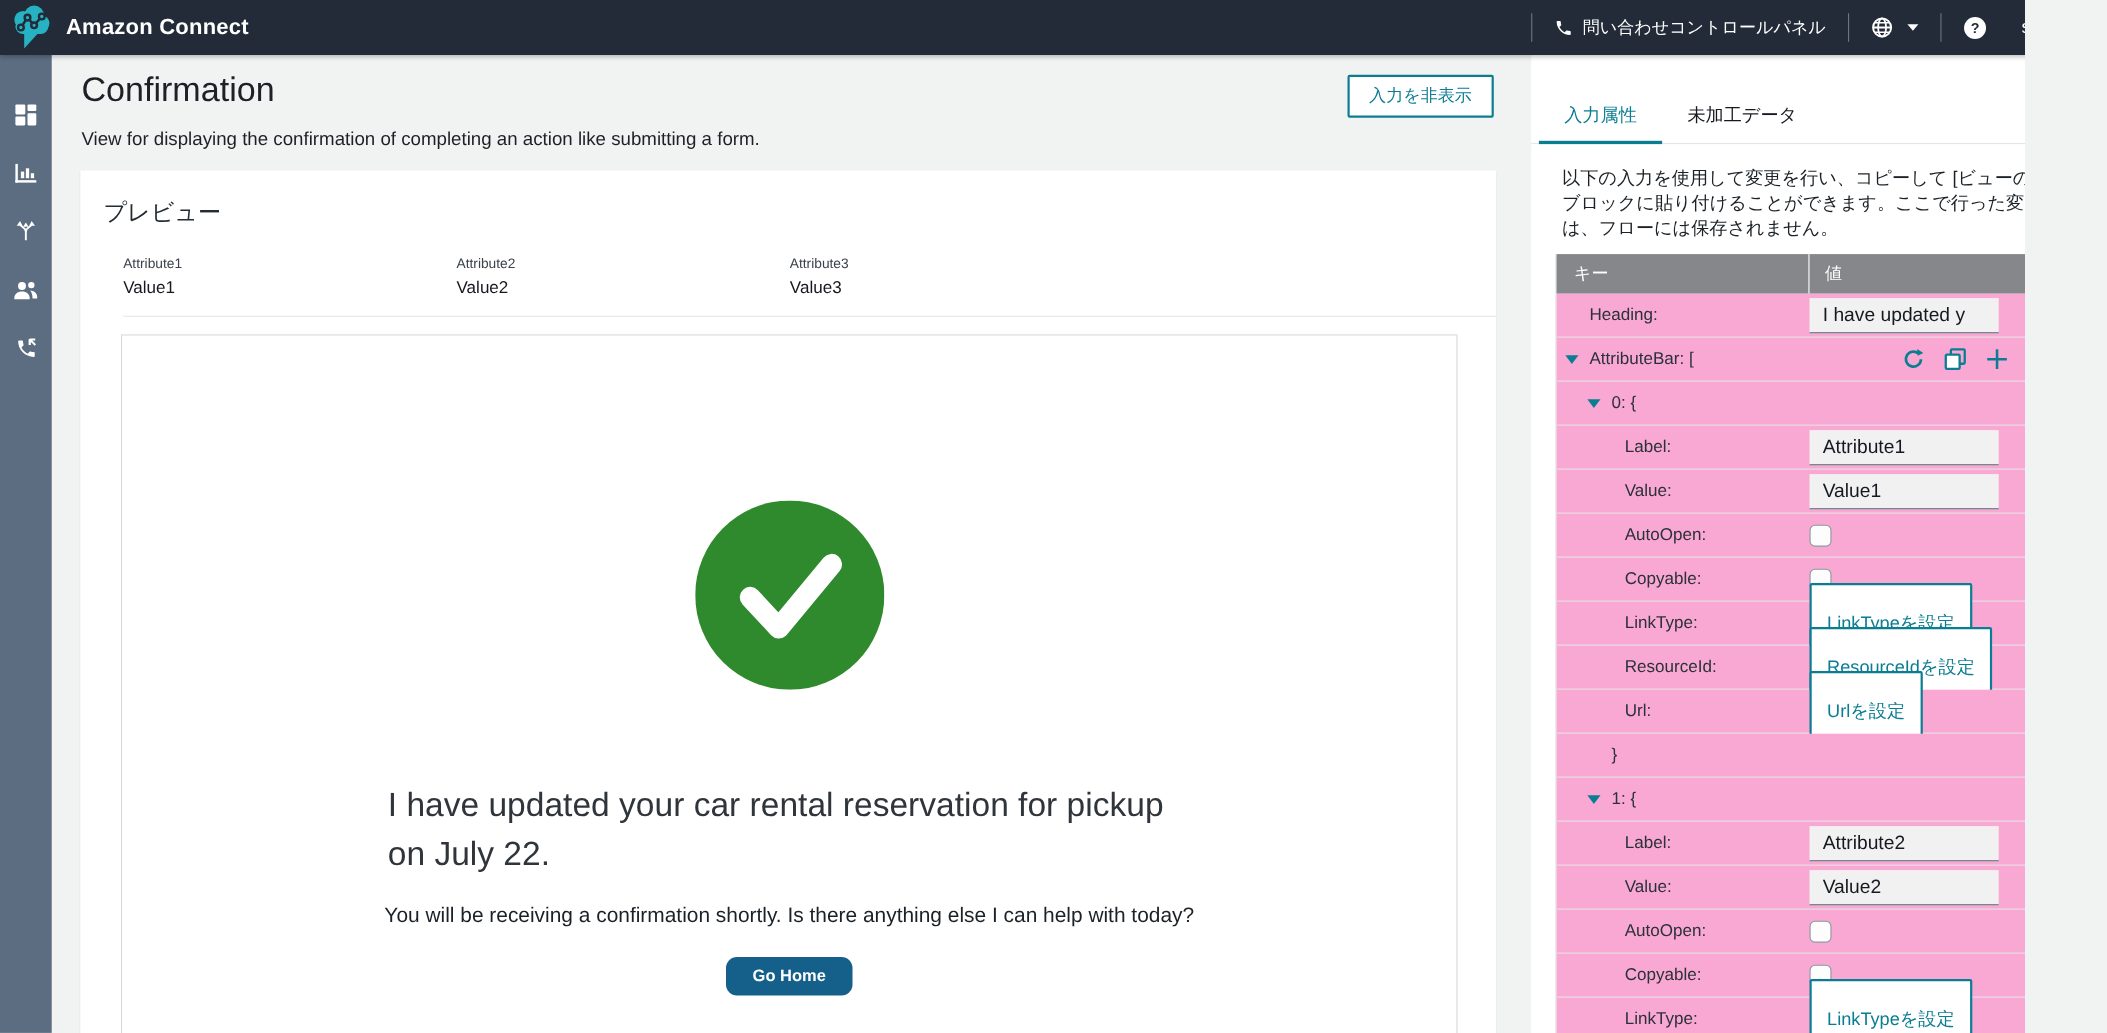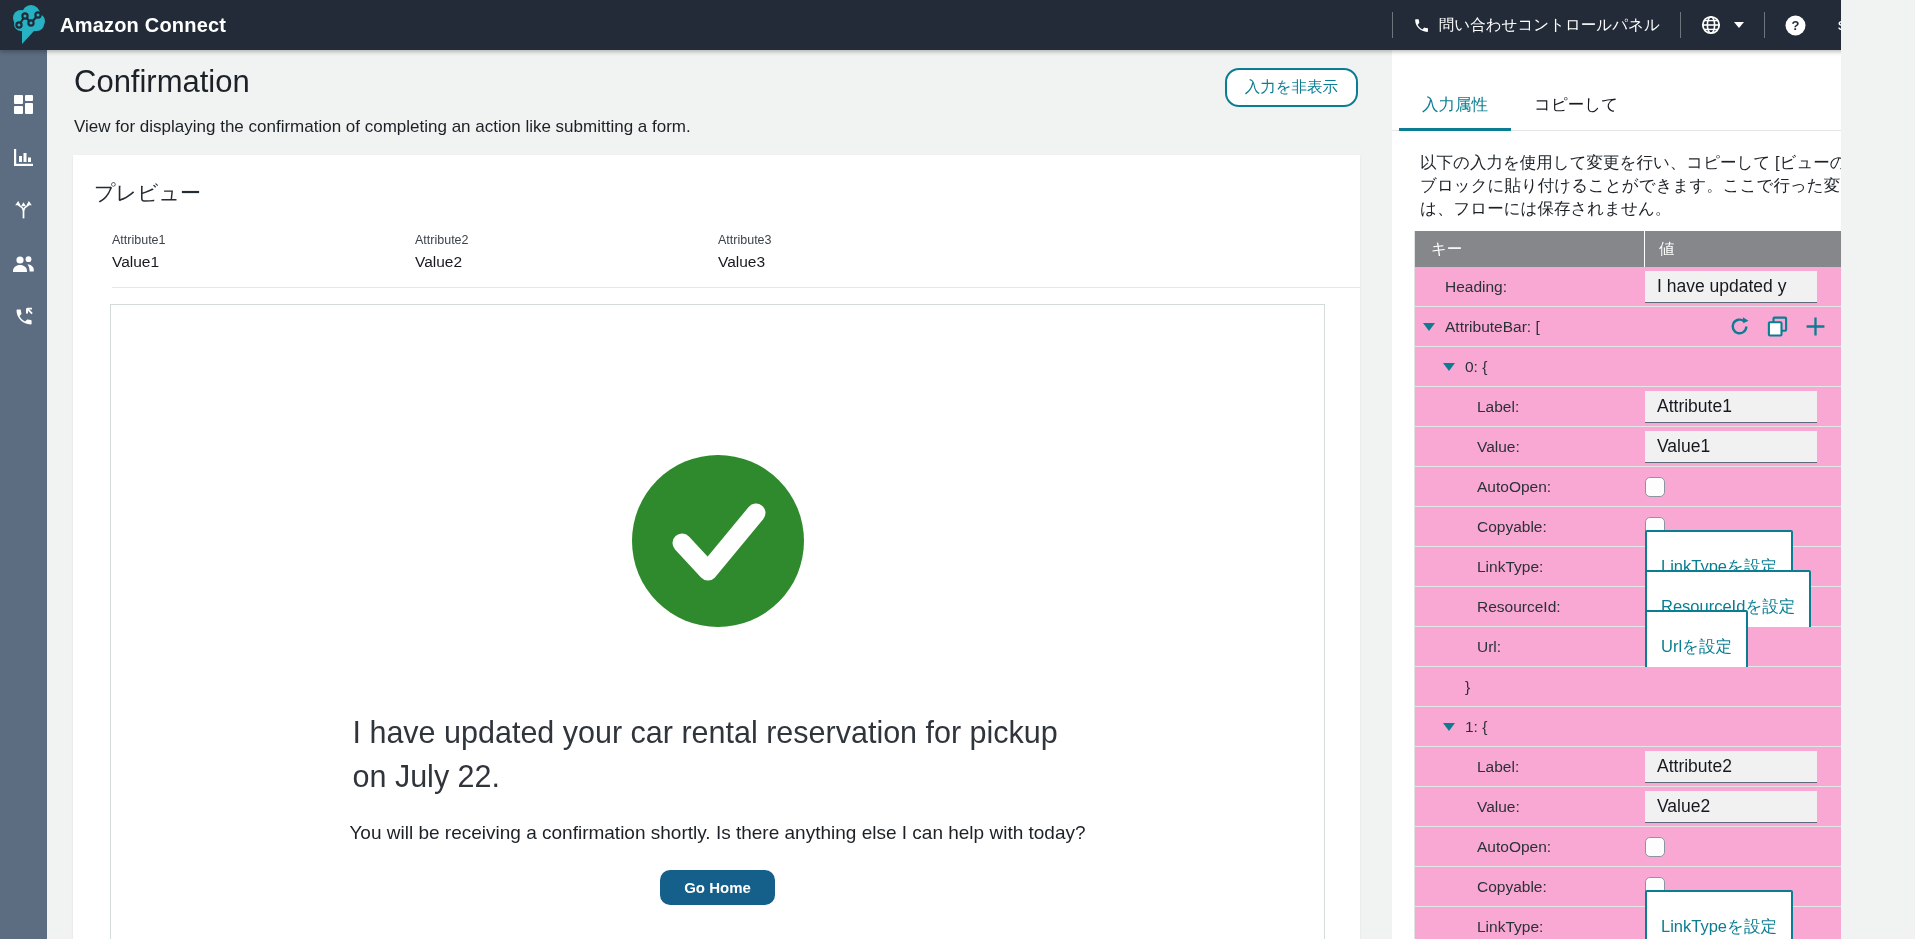--- a/index.html
+++ b/index.html
@@ -34,21 +34,21 @@
     display:flex;flex-direction:column;align-items:center;}
   .sidenav .snav-btn{width:47px;height:53px;display:flex;align-items:center;justify-content:center;cursor:pointer;}
   .sidenav .snav-btn:first-child{margin-top:28px;}
   .sidenav svg{display:block;}
 
   
   .main{position:absolute;left:47px;top:50px;width:1345px;height:889px;background:#f1f2f2;overflow:hidden;}
   .main-h1{font-size:31px;font-weight:500;color:#1b2126;margin:14px 0 0 27px;}
   .main-sub{font-size:17px;color:#1b2126;margin:17px 0 0 27px;}
   .hide-input-btn{position:absolute;top:18px;right:34px;background:#fff;border:2px solid var(--teal);
-    color:var(--teal);font-size:15.5px;padding:7px 18px;border-radius:14px;cursor:pointer;
+    color:var(--teal);font-size:15.5px;padding:7px 18px;border-radius:2px;cursor:pointer;
     font-family:Liberation Serif, serif;}
   .preview-card{position:absolute;left:26px;top:105px;width:1287px;height:850px;background:#fff;
     box-shadow:0 1px 2px rgba(0,0,0,.08);}
   .preview-title{font-size:21px;color:#232b33;padding:24px 16px 0 21px;}
   .attr-bar{display:flex;margin:26px 0 0 39px;padding-bottom:16px;border-bottom:1px solid #e4e7e7;}
   .attr-col{width:303px;}
   .attr-label{font-size:12.5px;color:#3c434c;}
   .attr-value{font-size:15.5px;color:var(--ink);margin-top:6px;}
   .view-box{margin:16px 36px 0 37px;width:1215px;height:700px;border:1px solid #d5dbdb;background:#fff;
     display:flex;flex-direction:column;align-items:center;}
@@ -230,21 +230,21 @@
         <div class="view-heading">I have updated your car rental reservation for pickup on July 22.</div>
         <div class="view-subtext">You will be receiving a confirmation shortly. Is there anything else I can help with today?</div>
         <button class="go-home-btn">Go Home</button>
       </div>
     </section>
   </main>
 
   <aside class="rpanel">
     <div class="tabsbar">
       <div class="tab active">入力属性</div>
-      <div class="tab">コピーして</div>
+      <div class="tab">未加工データ</div>
     </div>
     <p class="rpanel-desc">以下の入力を使用して変更を行い、コピーして [ビューの表示] ブロックに貼り付けることができます。ここで行った変更は、フローには保存されません。</p>
 
     <div class="kvtable">
       <div class="kvhead">
         <div class="kcol">キー</div>
         <div class="vcol">値</div>
       </div>
       <div id="kvrows">
           <div class="prow">

